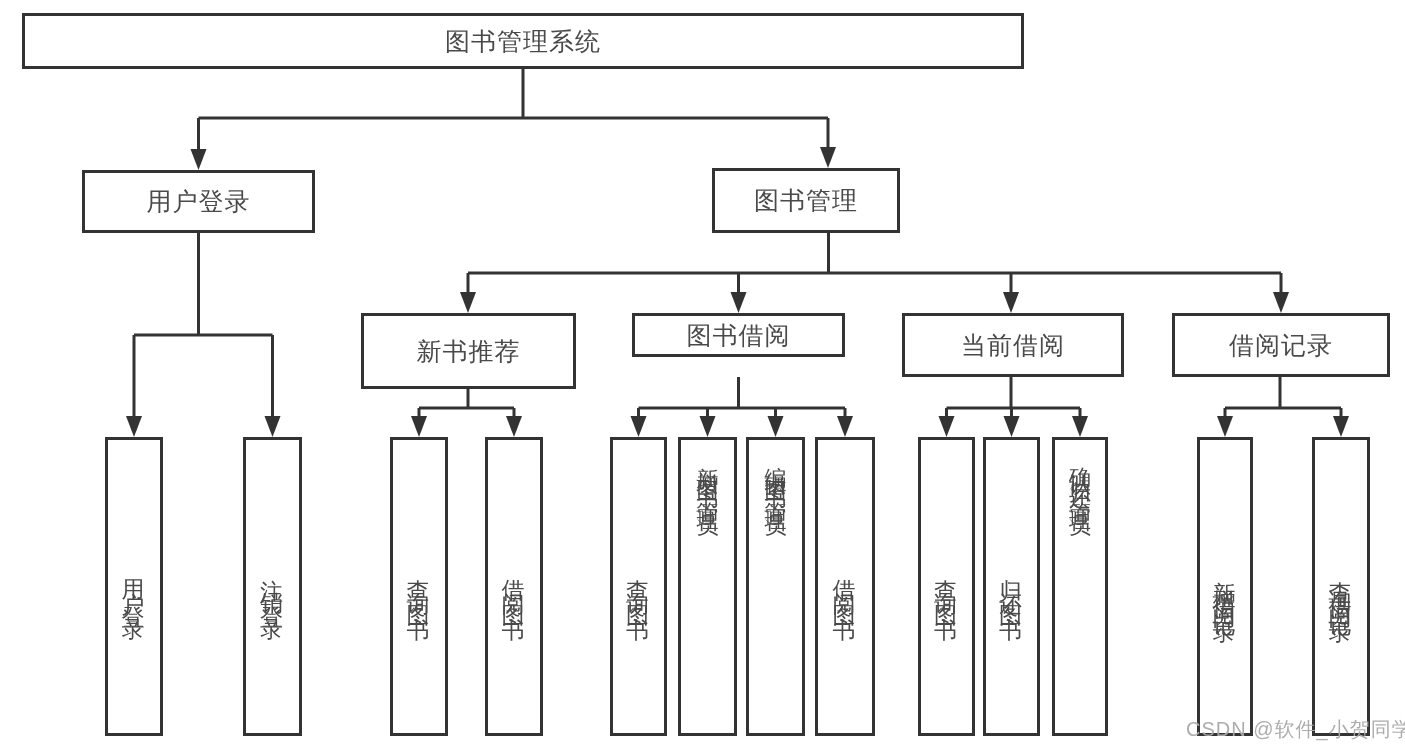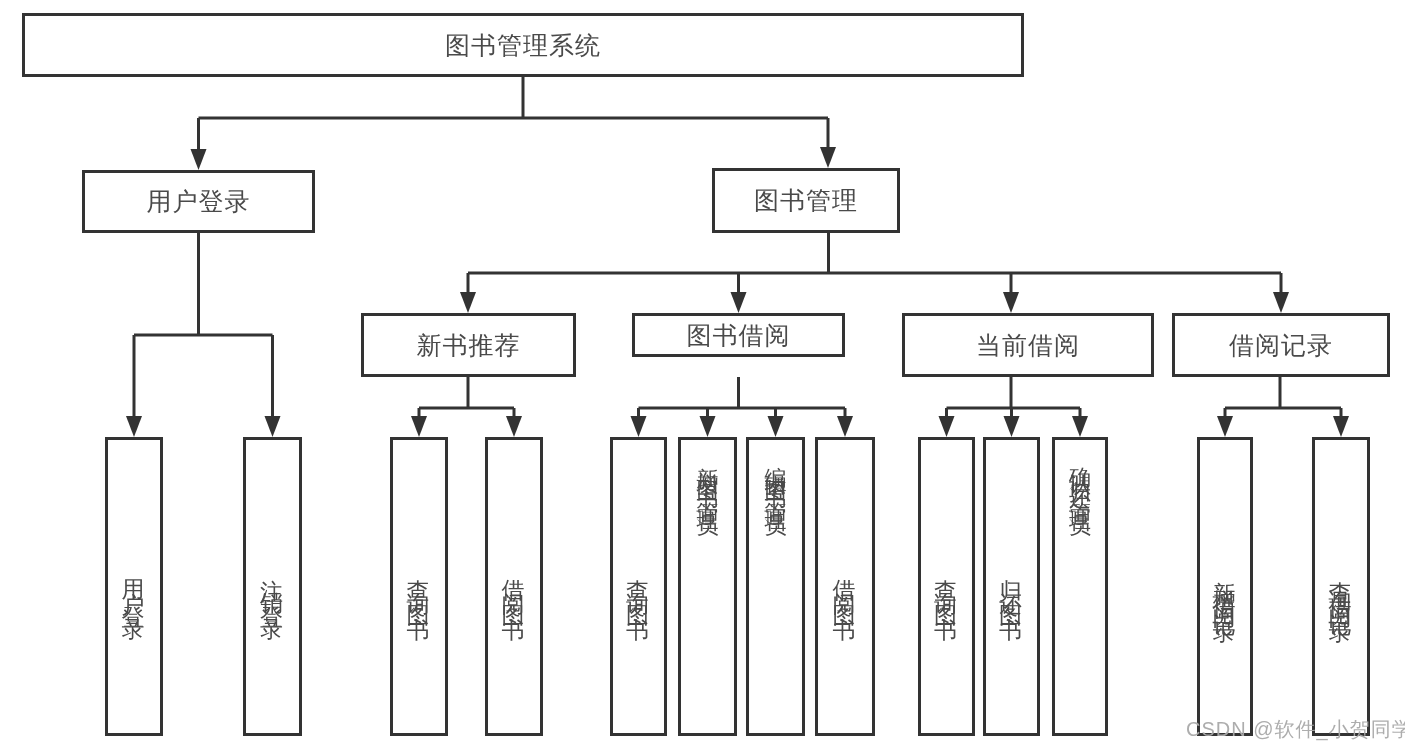--- a/index.html
+++ b/index.html
@@ -112,38 +112,38 @@
       <polygon points="767.5,416 783.5,416 775.5,437"></polygon>
       <polygon points="837,416 853,416 845,437"></polygon>
       <polygon points="938.5,416 954.5,416 946.5,437"></polygon>
       <polygon points="1003.5,416 1019.5,416 1011.5,437"></polygon>
       <polygon points="1072,416 1088,416 1080,437"></polygon>
       <polygon points="1217,416 1233,416 1225,437"></polygon>
       <polygon points="1333,416 1349,416 1341,437"></polygon>
     </g>
   </svg>
 
-  <div class="node h" style="left:22px;top:13px;width:1002px;height:64px">
+  <div class="node h" style="left:22px;top:13px;width:1002px;height:56px">
     <span>图书管理系统</span>
   </div>
 
   <div class="node h" style="left:82px;top:170px;width:233px;height:63px">
     <span>用户登录</span>
   </div>
   <div class="node h" style="left:712px;top:168px;width:188px;height:65px">
     <span>图书管理</span>
   </div>
 
-  <div class="node h" style="left:361px;top:313px;width:215px;height:64px">
+  <div class="node h" style="left:361px;top:313px;width:215px;height:76px">
     <span>新书推荐</span>
   </div>
   <div class="node h" style="left:632px;top:313px;width:213px;height:44px">
     <span>图书借阅</span>
   </div>
-  <div class="node h" style="left:902px;top:313px;width:252px;height:64px">
+  <div class="node h" style="left:902px;top:313px;width:222px;height:64px">
     <span>当前借阅</span>
   </div>
   <div class="node h" style="left:1172px;top:313px;width:218px;height:64px">
     <span>借阅记录</span>
   </div>
 
   <div class="node v v4" style="left:105px;top:437px;width:58px;height:299px">
     <span>用户登录</span>
   </div>
   <div class="node v v4" style="left:243px;top:437px;width:59px;height:299px">

